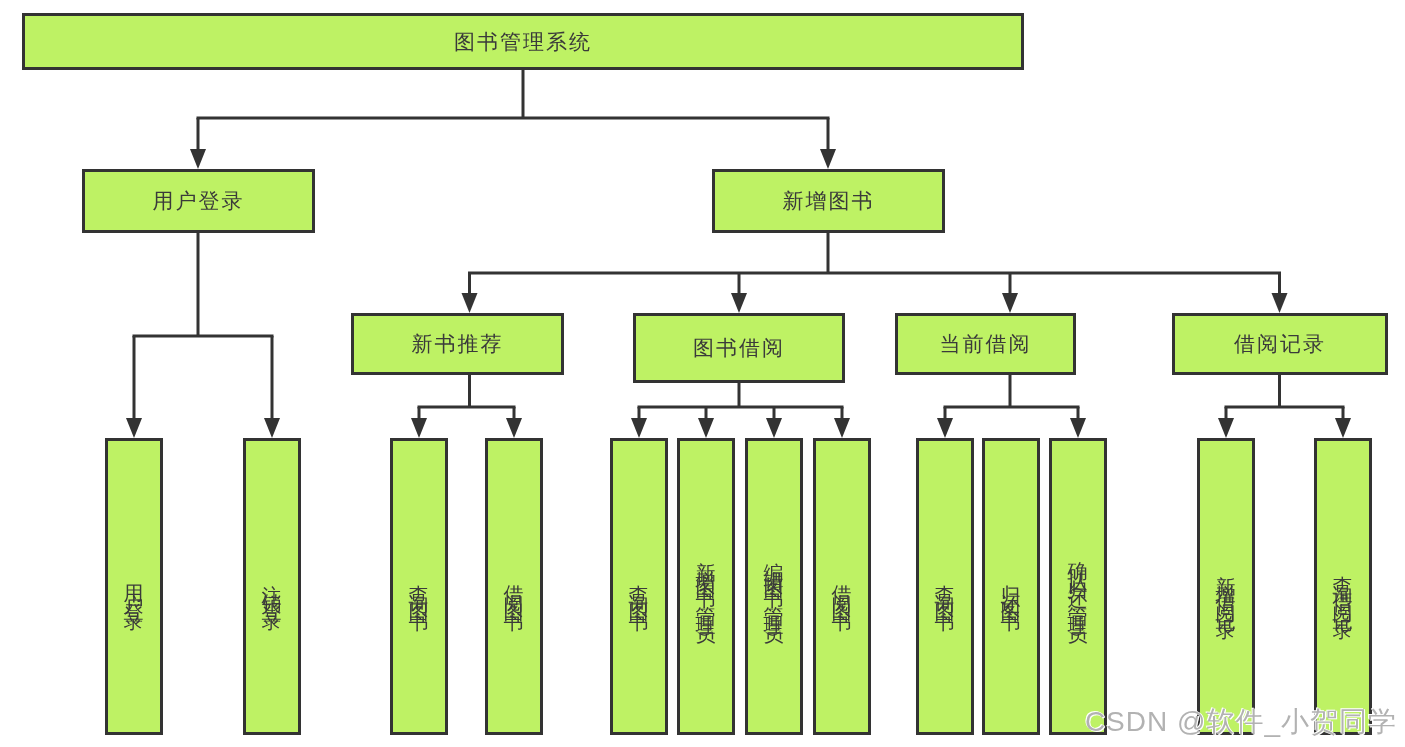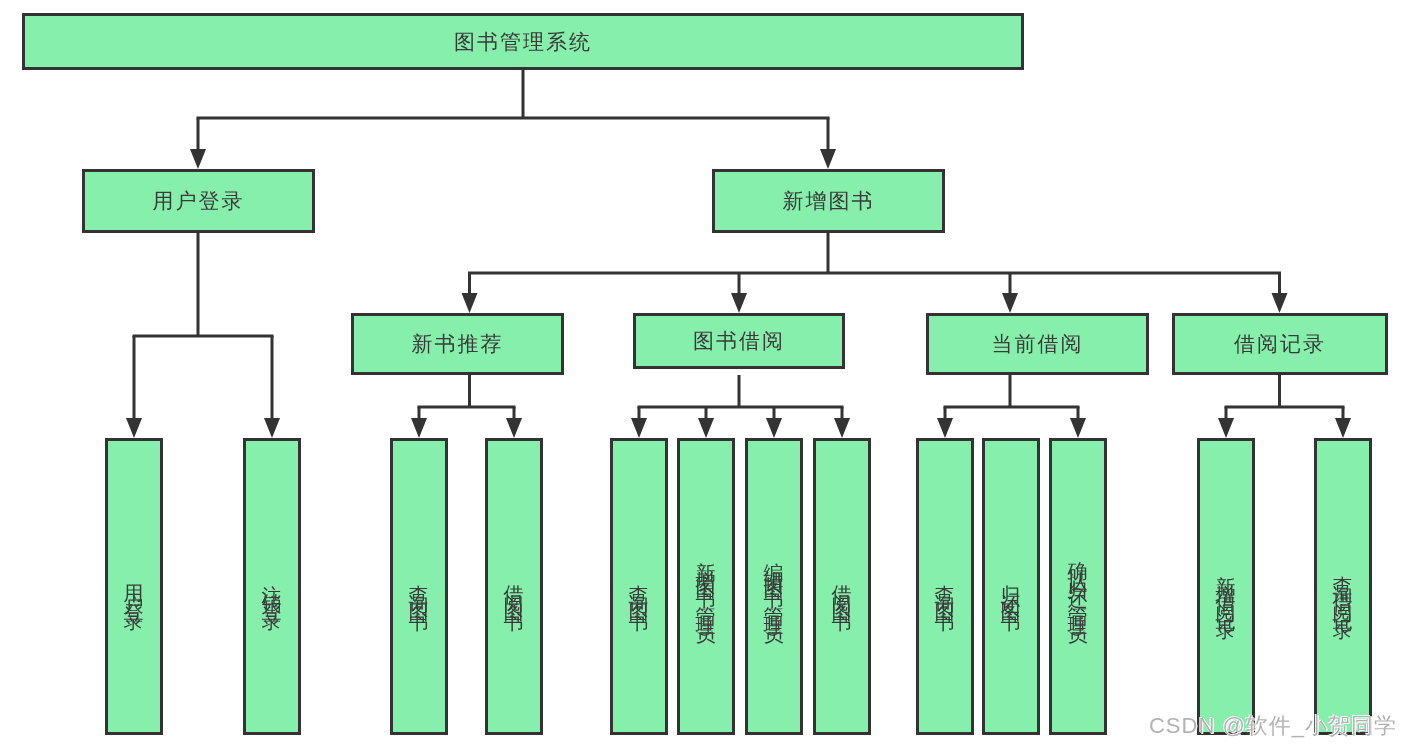--- a/index.html
+++ b/index.html
@@ -13,21 +13,21 @@
   }
   #connectors {
     position: absolute;
     left: 0; top: 0;
     width: 1405px; height: 747px;
     z-index: 0;
   }
   .node {
     position: absolute;
     box-sizing: border-box;
-    background: #86efac;
+    background: #bef264;
     border: 3px solid #333333;
     display: flex;
     align-items: center;
     justify-content: center;
     color: #3a3a3a;
     z-index: 1;
   }
   .h-node { font-size: 21px; letter-spacing: 2px; }
   .v-node span {
     writing-mode: vertical-rl;
@@ -35,21 +35,21 @@
     font-size: 20px;
     letter-spacing: 9px;
     line-height: 1;
     white-space: nowrap;
   }
   .watermark {
     position: absolute;
     right: 8px;
     bottom: 6px;
     z-index: 2;
-    font-size: 22px;
+    font-size: 28px;
     color: #b2b2b2;
     letter-spacing: 1px;
     text-shadow: 1px 1px 0 #ffffff, -1px -1px 0 #ffffff, 1px 0 0 #ffffff;
     white-space: nowrap;
   }
 </style>
 </head>
 <body>
 
 <div id="canvas">
@@ -114,24 +114,24 @@
   <div class="node h-node" style="left:82px; top:169px; width:233px; height:64px;">
     <span>用户登录</span>
   </div>
   <div class="node h-node" style="left:712px; top:169px; width:233px; height:64px;">
     <span>新增图书</span>
   </div>
 
   <div class="node h-node" style="left:351px; top:313px; width:213px; height:62px;">
     <span>新书推荐</span>
   </div>
-  <div class="node h-node" style="left:633px; top:313px; width:212px; height:56px;">
+  <div class="node h-node" style="left:633px; top:313px; width:212px; height:70px;">
     <span>图书借阅</span>
   </div>
-  <div class="node h-node" style="left:926px; top:313px; width:223px; height:62px;">
+  <div class="node h-node" style="left:895px; top:313px; width:181px; height:62px;">
     <span>当前借阅</span>
   </div>
   <div class="node h-node" style="left:1172px; top:313px; width:216px; height:62px;">
     <span>借阅记录</span>
   </div>
 
   <div class="node v-node" style="left:105px; top:438px; width:58px; height:297px;">
     <span>用户登录</span>
   </div>
   <div class="node v-node" style="left:243px; top:438px; width:58px; height:297px;">

